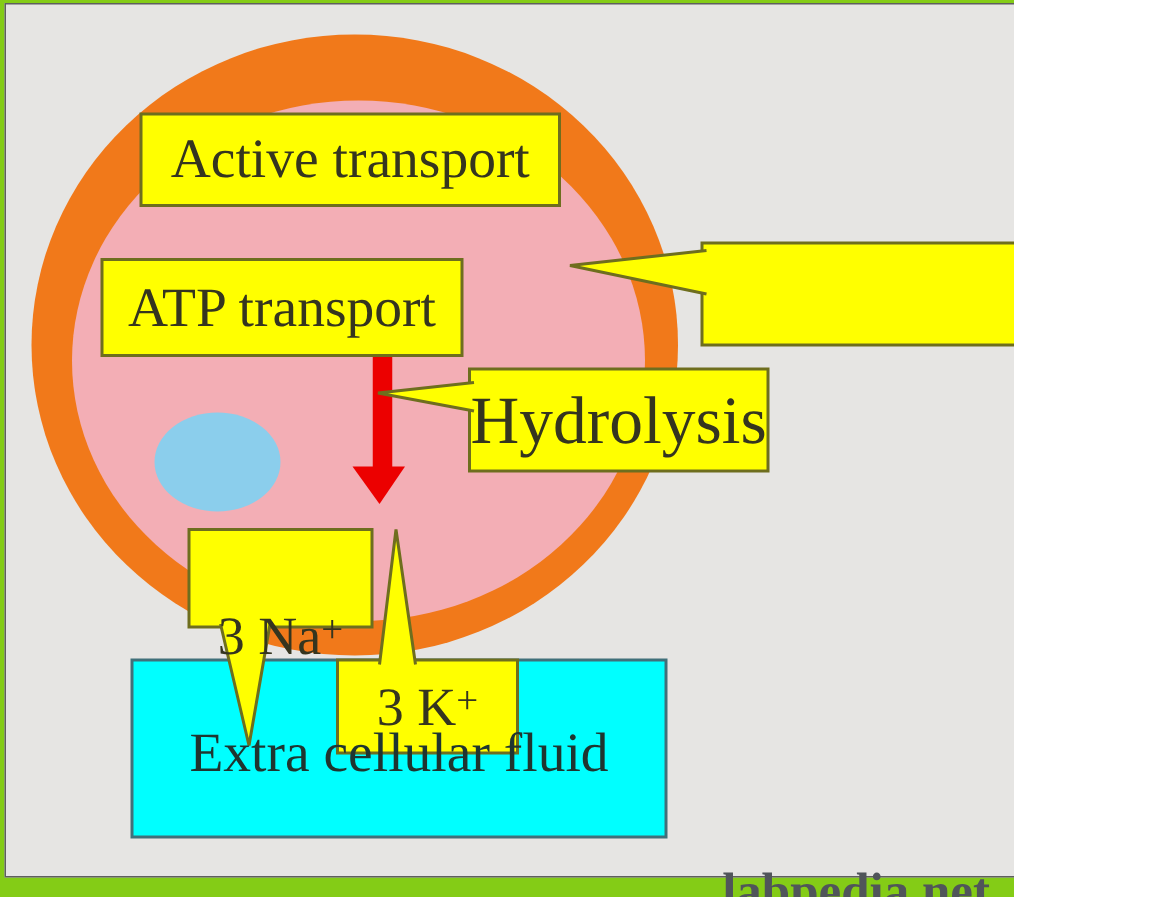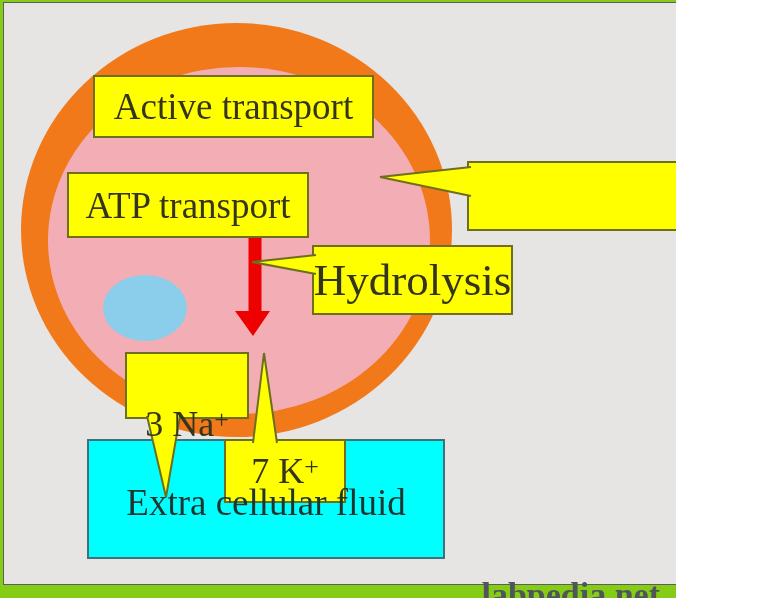--- a/index.html
+++ b/index.html
@@ -88,20 +88,20 @@
 
 
   <div id="lbl-hydro" class="label-text">Hydrolysis</div>
 
   <div id="lbl-na" class="label-text">
     <span>3 Na</span>
       <sup>+</sup>
   </div>
 
   <div id="lbl-k" class="label-text">
-    <span>7 K</span>
+    <span>3 K</span>
       <sup>+</sup>
   </div>
 
   <div id="lbl-extra" class="label-text">Extra cellular fluid</div>
 
   <div id="watermark">labpedia.net</div>
 </div>
 
 </body></html>

